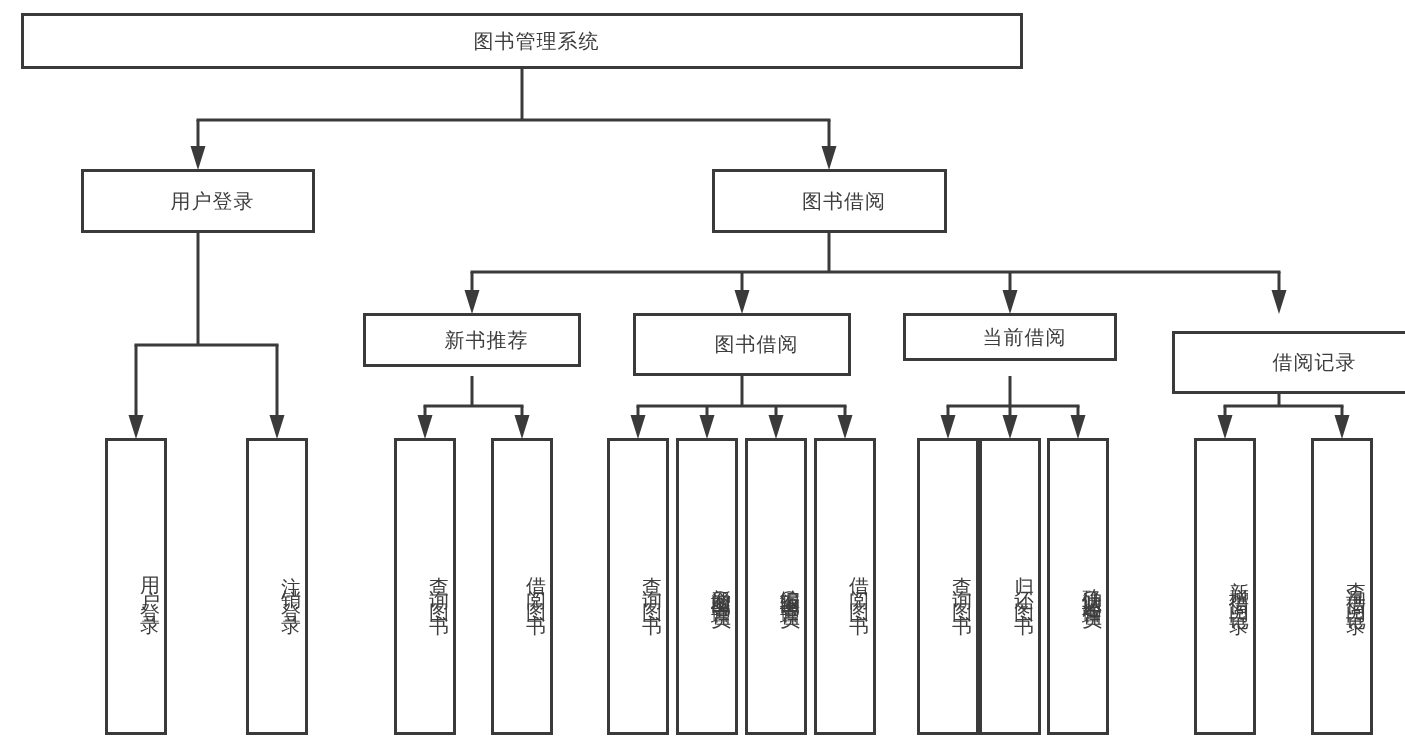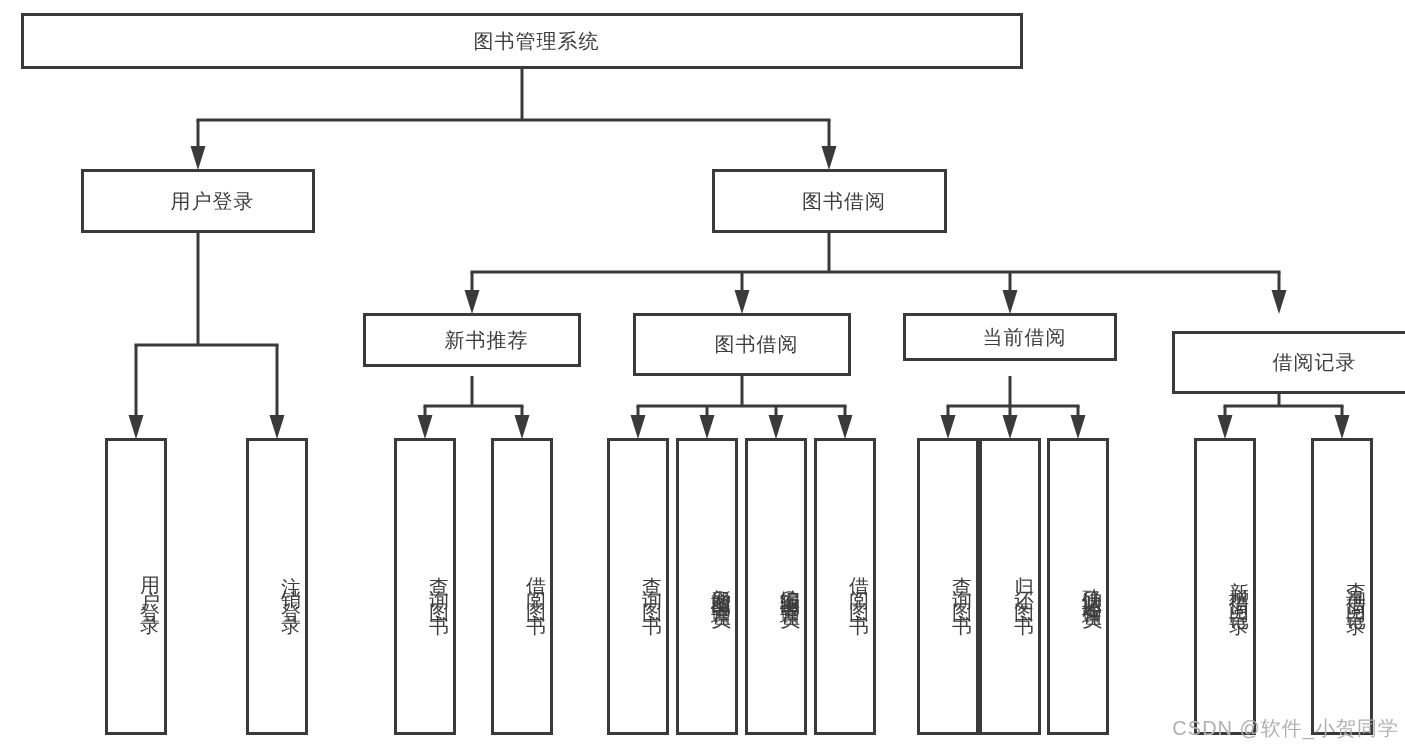--- a/index.html
+++ b/index.html
@@ -166,14 +166,13 @@
       <div class="node vertical" style="left: 1047px; top: 438px; width: 62px; height: 297px;">
         <span class="label" style="letter-spacing: 3px;">确认归还（管理员）</span>
       </div>
       <div class="node vertical" style="left: 1194px; top: 438px; width: 62px; height: 297px;">
         <span class="label" style="letter-spacing: 7px;">新增借阅记录</span>
       </div>
       <div class="node vertical" style="left: 1311px; top: 438px; width: 62px; height: 297px;">
         <span class="label" style="letter-spacing: 7px;">查询借阅记录</span>
       </div>
     </div>
-  <div id="watermark">CSDN @软件_小贺同学</div>
 </div>
 
 </body></html>

